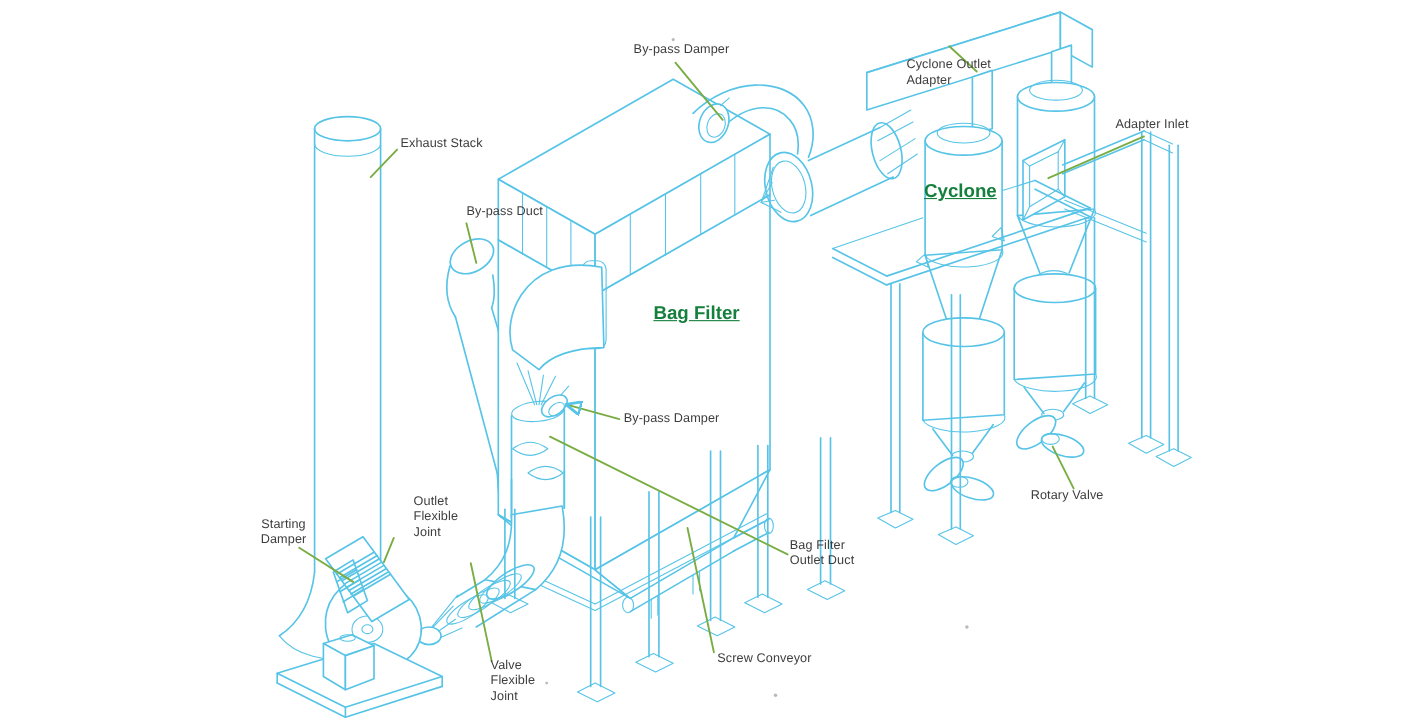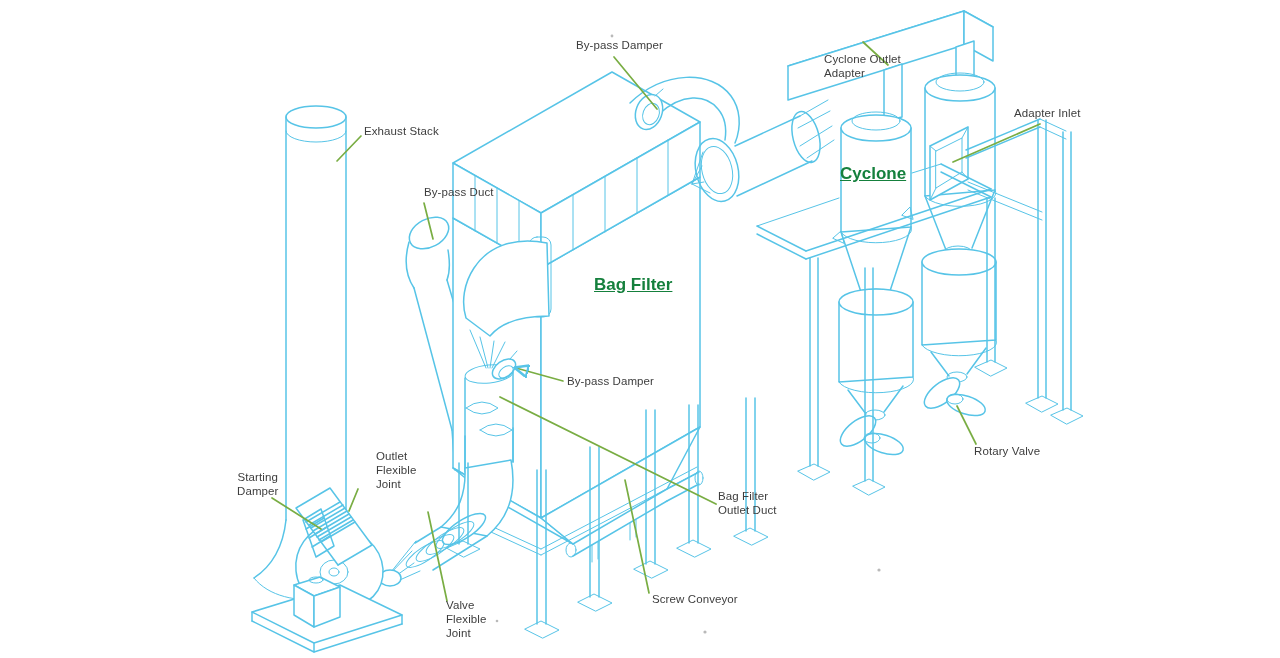--- a/index.html
+++ b/index.html
@@ -342,21 +342,21 @@
   <div class="label" style="left:824px;top:8px;margin-top:44px;">Cyclone Outlet
 Adapter</div>
   <div class="label" style="left:1014px;top:106px;">Adapter Inlet</div>
   <div class="label" style="left:364px;top:124px;">Exhaust Stack</div>
   <div class="label" style="left:379px;top:185px;margin-left:45px;">By-pass Duct</div>
   <div class="heading" style="left:840px;top:164px;">Cyclone</div>
   <div class="heading" style="left:594px;top:275px;">Bag Filter</div>
   <div class="label" style="left:567px;top:374px;">By-pass Damper</div>
   <div class="label" style="left:718px;top:489px;">Bag Filter
 Outlet Duct</div>
-  <div class="label" style="left:974px;top:444px;">Rotary Valve</div>
+  <div class="label" style="left:937px;top:444px;">Rotary Valve</div>
   <div class="label" style="left:237px;top:470px;text-align:center;">Starting
 Damper</div>
   <div class="label" style="left:356px;top:449px;margin-left:20px;">Outlet
 Flexible
 Joint</div>
   <div class="label" style="left:446px;top:598px;">Valve
 Flexible
 Joint</div>
   <div class="label" style="left:652px;top:592px;">Screw Conveyor</div>
 </div>

